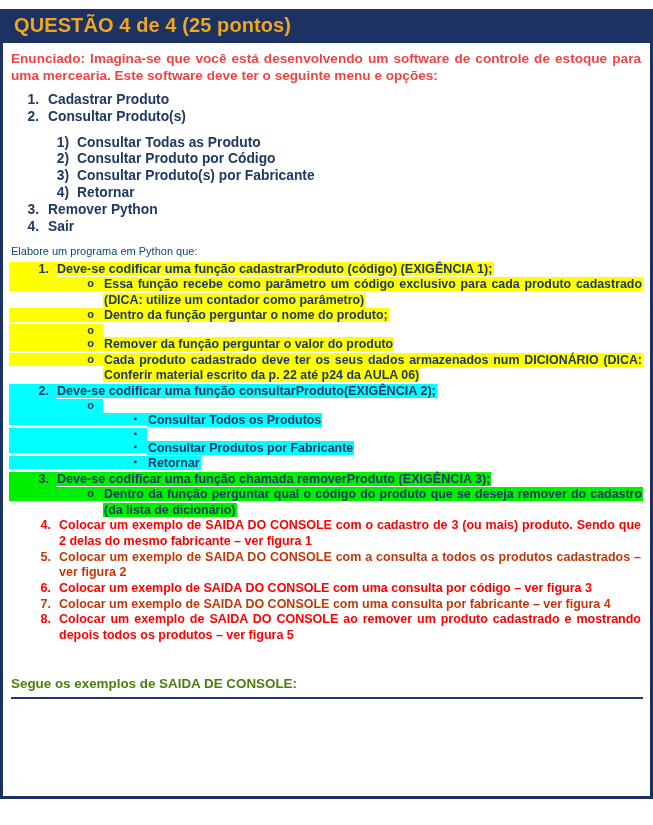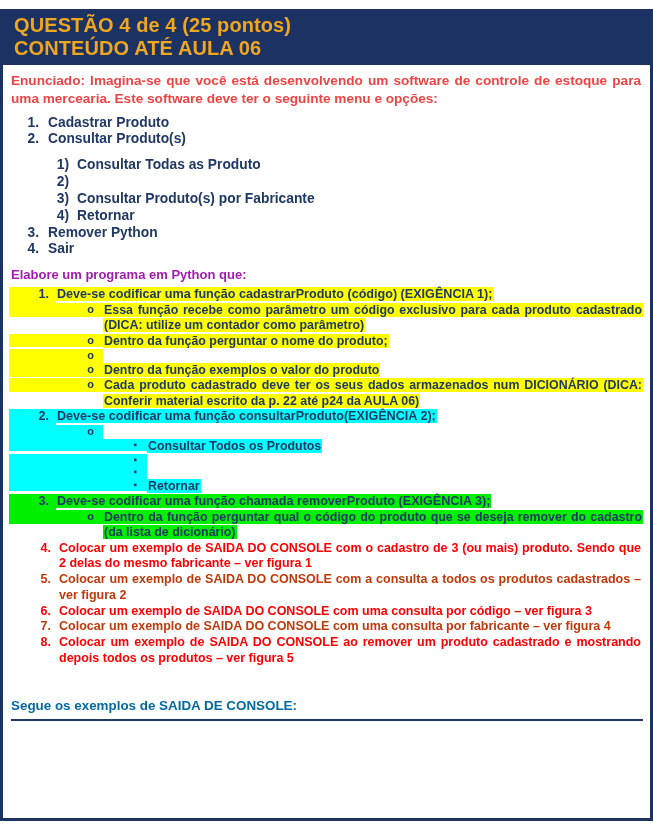--- a/index.html
+++ b/index.html
@@ -93,23 +93,23 @@
   .menu-l2 {
     font-size: 13.8px;
     font-weight: bold;
     color: #1f3864;
   }
   .menu-l2 .marker { width: 60px; padding-right: 8px; }
 
   .spacer-sm { height: 9px; }
 
   .elabore {
-    font-size: 13px;
-    font-weight: bold;
-    color: #a21caf;
+    font-size: 11px;
+    font-weight: normal;
+    color: #0c4a6e;
     margin: 9px 0 5px 2px;
   }
 
   
   .req {
     font-size: 12.6px;
     font-weight: bold;
     color: #1f3864;
     line-height: 1.245;
   }
@@ -146,39 +146,38 @@
   .console .marker { width: 42px; padding-right: 8px; }
   .console .txt { text-align: justify; padding-right: 4px; }
   .c-bright { color: #ff0000; }
   .c-dark   { color: #c0390b; }
 
   
   .footer-gap { height: 32px; }
   .footer {
     font-size: 13.4px;
     font-weight: bold;
-    color: #0369a1;
+    color: #4d7c0f;
     margin: 0 0 0 2px;
     padding-bottom: 3px;
   }
   .rule {
     height: 2px;
     background: #1f3864;
     margin: 3px 2px 0 2px;
   }
   .u { }
 </style>
 </head>
 <body>
 
 <div id="page">
 
   <div class="banner">
     <div class="banner-line">QUESTÃO 4 de 4 (25 pontos)</div>
-    <div class="banner-line">CONTEÚDO ATÉ AULA 06</div>
   </div>
 
   <div class="frame">
 
     <p class="enunciado">Enunciado: Imagina-se que você está desenvolvendo um software de controle de estoque para uma mercearia. Este software deve ter o seguinte menu e opções:</p>
 
     <div class="row menu-l1">
       <span class="marker">1.</span>
       <span class="txt">Cadastrar Produto</span>
     </div>
@@ -188,20 +187,21 @@
     </div>
 
     <div class="spacer-sm"></div>
 
     <div class="row menu-l2">
       <span class="marker">1)</span>
       <span class="txt">Consultar Todas as Produto</span>
     </div>
     <div class="row menu-l2">
       <span class="marker">2)</span>
+      <span class="txt">Consultar Produto por Código</span>
     </div>
     <div class="row menu-l2">
       <span class="marker">3)</span>
       <span class="txt">Consultar Produto(s) por Fabricante</span>
     </div>
     <div class="row menu-l2">
       <span class="marker">4)</span>
       <span class="txt">Retornar</span>
     </div>
 
@@ -227,21 +227,21 @@
     </div>
     <div class="row sub">
       <span class="marker bg-yellow">o</span>
       <span class="txt"><span class="hl bg-yellow">Dentro da função perguntar o nome do produto;</span></span>
     </div>
     <div class="row sub">
       <span class="marker bg-yellow">o</span>
     </div>
     <div class="row sub">
       <span class="marker bg-yellow">o</span>
-      <span class="txt"><span class="hl bg-yellow">Dentro da função exemplos o valor do produto</span></span>
+      <span class="txt"><span class="hl bg-yellow">Remover da função perguntar o valor do produto</span></span>
     </div>
     <div class="row sub">
       <span class="marker bg-yellow">o</span>
       <span class="txt just"><span class="hl bg-yellow"><span>Cada produto cadastrado deve ter os seus dados armazenados num DICIONÁRIO (DICA: Conferir material escrito da p. </span><span class="u">22</span><span> até p24  da AULA 06)</span></span></span>
     </div>
 
     <div class="row req">
       <span class="marker bg-cyan">2.</span>
       <span class="txt"><span class="hl bg-cyan">Deve-se codificar uma função consultarProduto(EXIGÊNCIA 2);</span></span>
     </div>
@@ -251,20 +251,21 @@
 
     <div class="row subsub">
       <span class="marker bg-cyan">▪</span>
       <span class="txt"><span class="hl bg-cyan">Consultar Todos os Produtos</span></span>
     </div>
     <div class="row subsub">
       <span class="marker bg-cyan">▪</span>
     </div>
     <div class="row subsub">
       <span class="marker bg-cyan">▪</span>
+      <span class="txt"><span class="hl bg-cyan">Consultar Produtos por Fabricante</span></span>
     </div>
     <div class="row subsub">
       <span class="marker bg-cyan">▪</span>
       <span class="txt"><span class="hl bg-cyan">Retornar</span></span>
     </div>
 
     <div class="row req">
       <span class="marker bg-green">3.</span>
       <span class="txt"><span class="hl bg-green">Deve-se codificar uma função chamada removerProduto (EXIGÊNCIA 3);</span></span>
     </div>

